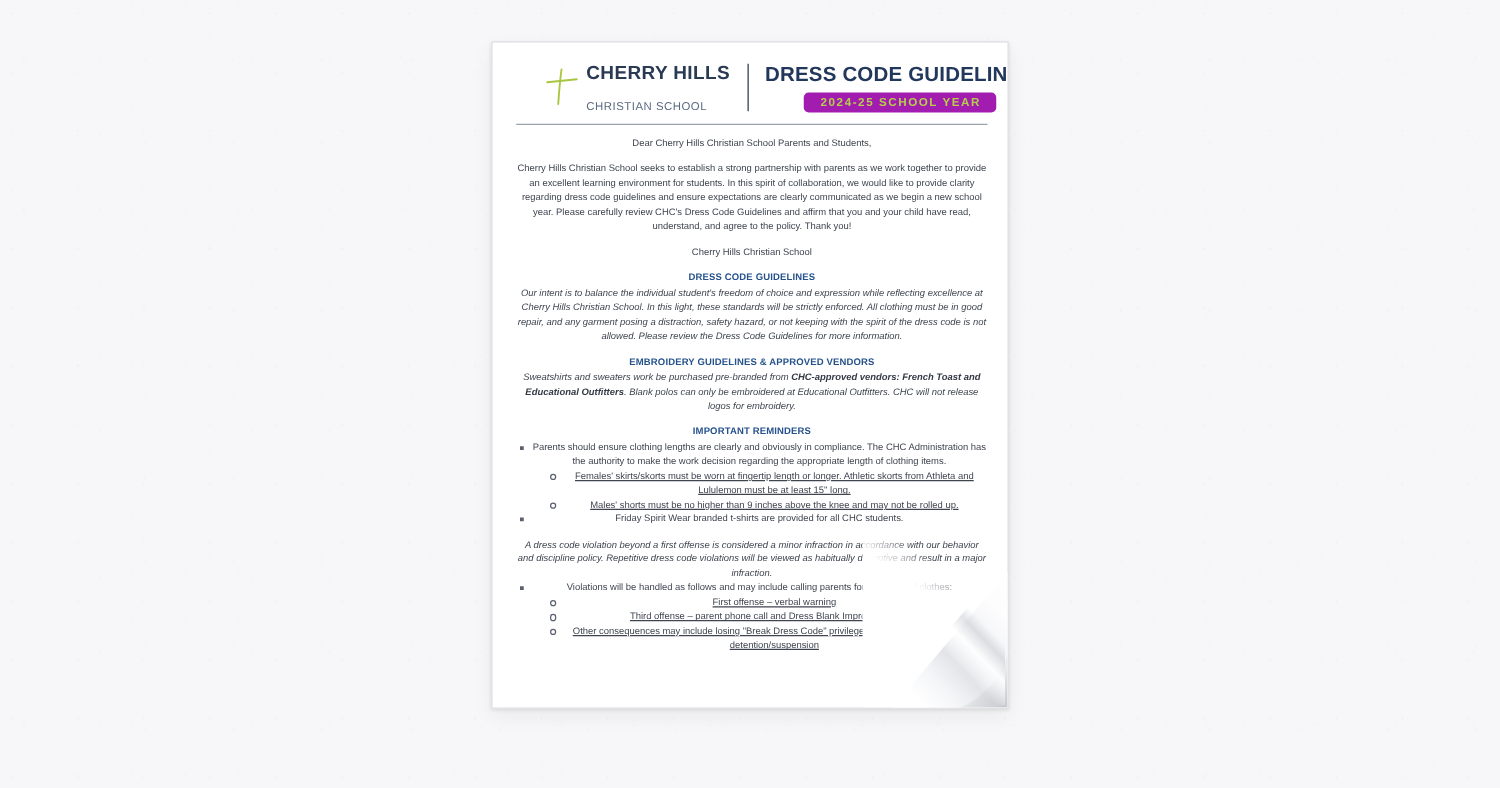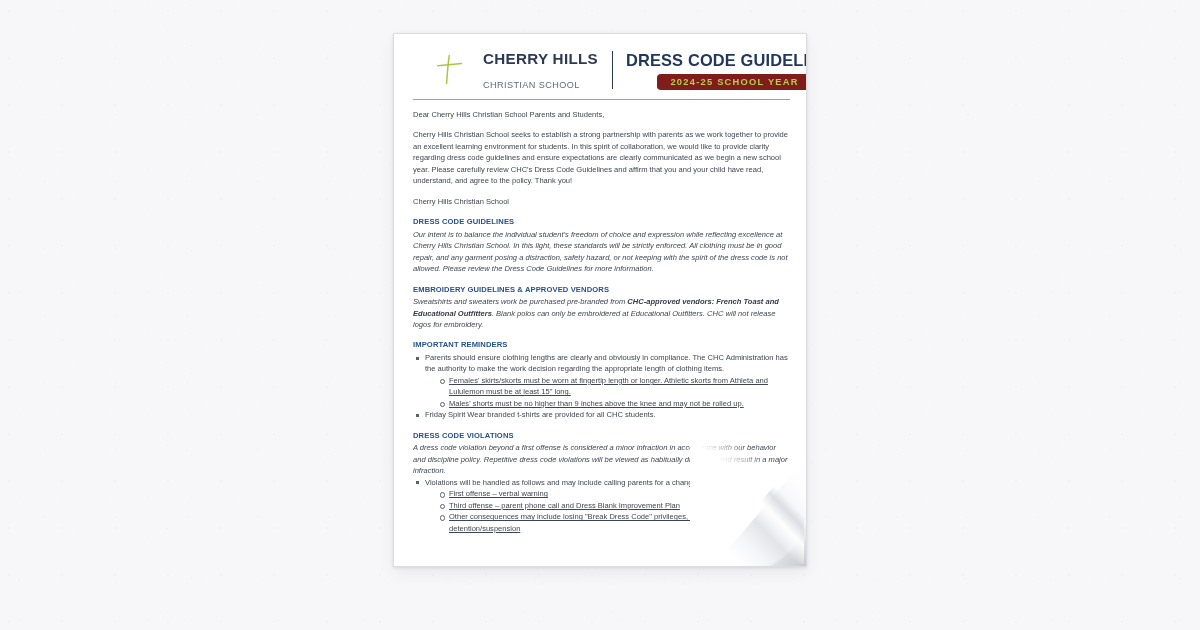--- a/index.html
+++ b/index.html
@@ -48,21 +48,21 @@
   .doc-header {
     display: flex;
     align-items: center;
     height: 44px;
     padding-left: 23px;
   }
 
   .brand-block {
     display: flex;
     align-items: center;
-    gap: 20px;
+    gap: 6px;
   }
 
   .cross-icon { width: 27px; height: 31px; flex: none; display: block; }
 
   .brand-text { line-height: 1; padding-top: 1px; }
 
   .brand-name {
     font-size: 15.2px;
     font-weight: bold;
     letter-spacing: 0.3px;
@@ -92,21 +92,21 @@
     font-size: 16.4px;
     font-weight: bold;
     color: #22375c;
     letter-spacing: 0.15px;
     white-space: nowrap;
   }
 
   .year-badge {
     display: inline-block;
     margin-top: 4px;
-    background: #7f1d1d;
+    background: #a21caf;
     color: #b5cf4a;
     font-size: 9.3px;
     font-weight: bold;
     letter-spacing: 1.25px;
     padding: 3px 12px 3px 13px;
     border-radius: 4px;
     white-space: nowrap;
   }
 
   .header-rule {
@@ -114,20 +114,21 @@
     background: #9aa2b0;
     margin: 7px 0 0 0;
   }
 
   
   .doc-body {
     padding-top: 9px;
     color: #3f4550;
     font-size: 7.55px;
     line-height: 1.52;
+    text-align: center;
   }
 
   .para { margin-bottom: 9px; }
 
   .signoff { margin-bottom: 9px; line-height: 1.5; }
 
   .section { margin-bottom: 9px; }
 
   .section-heading {
     color: #26528c;
@@ -315,21 +316,20 @@
             <ul class="lvl2">
               <li>Females' skirts/skorts must be worn at fingertip length or longer. Athletic skorts from Athleta and Lululemon must be at least 15" long.</li>
               <li>Males' shorts must be no higher than 9 inches above the knee and may not be rolled up.</li>
             </ul>
           </li>
           <li>Friday Spirit Wear branded t-shirts are provided for all CHC  students.</li>
         </ul>
       </div>
 
       <div class="section">
-        <div class="section-heading">DRESS CODE VIOLATIONS</div>
         <div class="section-body">A dress code violation beyond a first offense is considered a minor infraction in accordance with our behavior and discipline policy. Repetitive dress code violations will be viewed as habitually disruptive and result in a major infraction.</div>
         <ul class="lvl1">
           <li>
             <span>Violations will be handled as follows and may include calling parents for a change of clothes:</span>
             <ul class="lvl2">
               <li>First offense – verbal warning</li>
               <li>Third offense – parent phone call and Dress Blank Improvement Plan</li>
               <li>Other consequences may include losing "Break Dress Code" privileges, meeting with Director, or detention/suspension</li>
             </ul>
           </li>

